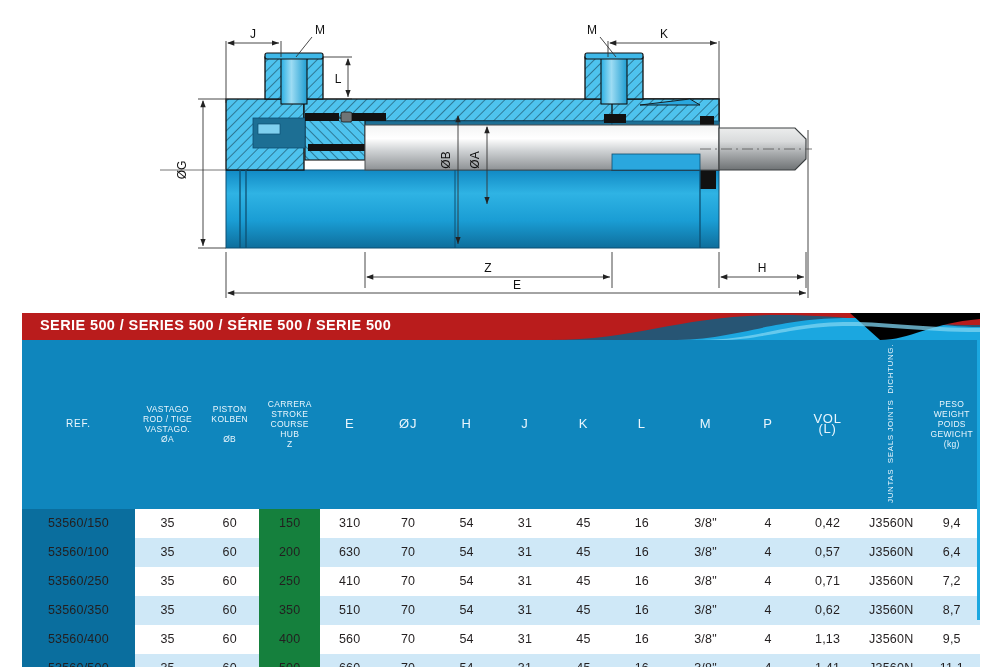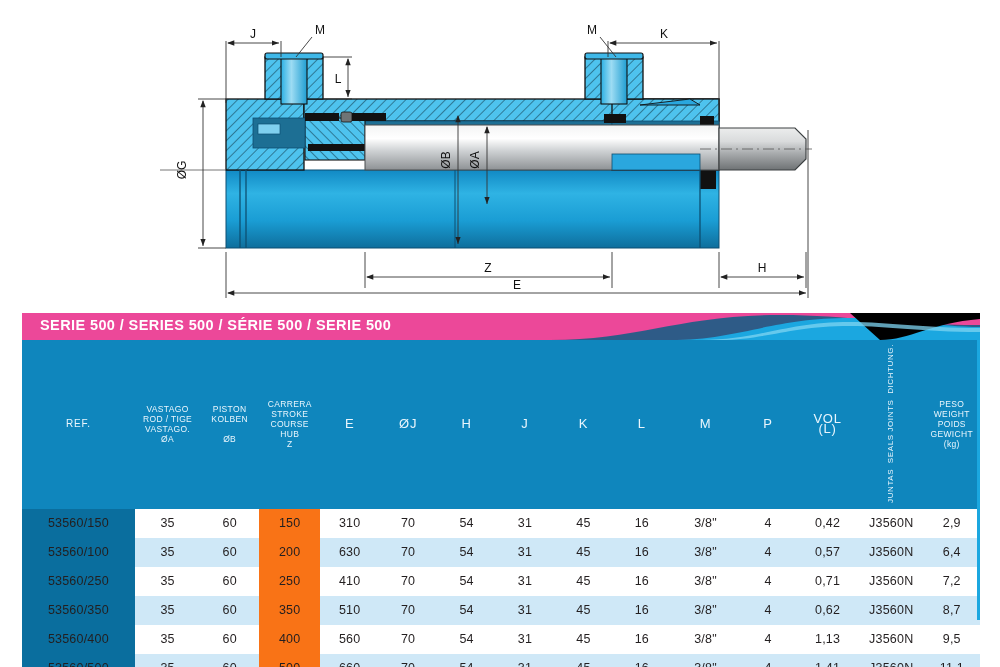--- a/index.html
+++ b/index.html
@@ -12,21 +12,21 @@
   }
   #page { position: relative; width: 1000px; height: 667px; background:#fff; }
 
   
   #drawing { position:absolute; left:0; top:0; width:1000px; height:310px; }
 
   
   #table-block { position:absolute; left:22px; top:313px; width:958px; height:307px; }
 
   .title-bar {
-    position:relative; height:27px; background:#ec4899; overflow:hidden;
+    position:relative; height:27px; background:#b91c1c; overflow:hidden;
   }
   .title-bar .title-text {
     position:absolute; left:18px; top:4px;
     color:#ffffff; font-size:14.5px; font-weight:bold; letter-spacing:0.4px;
     white-space:nowrap; z-index:5;
   }
   .swoosh { position:absolute; top:0; right:0; height:27px; width:430px; }
 
   table.spec {
     width:958px; border-collapse:collapse; table-layout:fixed;
@@ -45,21 +45,21 @@
     text-align:center; white-space:nowrap;
   }
   table.spec td {
     font-size:12.5px; color:#231f20; text-align:center;
     height:29px; padding:0; letter-spacing:0.2px;
   }
   td.refcell {
     background:#0a6e9e; color:#ffffff; font-size:12px; text-align:left;
     padding-left:16px; letter-spacing:0.3px;margin-top:27px;
   }
-  td.strokecell { background:#f97316; color:#ffffff; }
+  td.strokecell { background:#15803d; color:#ffffff; }
   tr.odd td.plain { background:#ffffff; }
   tr.even td.plain { background:#cfe8f7; }
   .edge-right { position:absolute; right:0; top:27px; width:3px; height:280px; background:#1ba7e0; }
 </style>
 </head>
 <body>
 
 <div id="page">
 
   <div id="drawing">
@@ -316,21 +316,21 @@
             <td class="plain">310</td>
             <td class="plain">70</td>
             <td class="plain">54</td>
             <td class="plain">31</td>
             <td class="plain">45</td>
             <td class="plain">16</td>
             <td class="plain">3/8"</td>
             <td class="plain">4</td>
             <td class="plain">0,42</td>
             <td class="plain">J3560N</td>
-            <td class="plain">2,9</td>
+            <td class="plain">9,4</td>
           </tr>
           <tr class="even">
             <td class="refcell">53560/100</td>
             <td class="plain">35</td>
             <td class="plain">60</td>
             <td class="strokecell">200</td>
             <td class="plain">630</td>
             <td class="plain">70</td>
             <td class="plain">54</td>
             <td class="plain">31</td>

